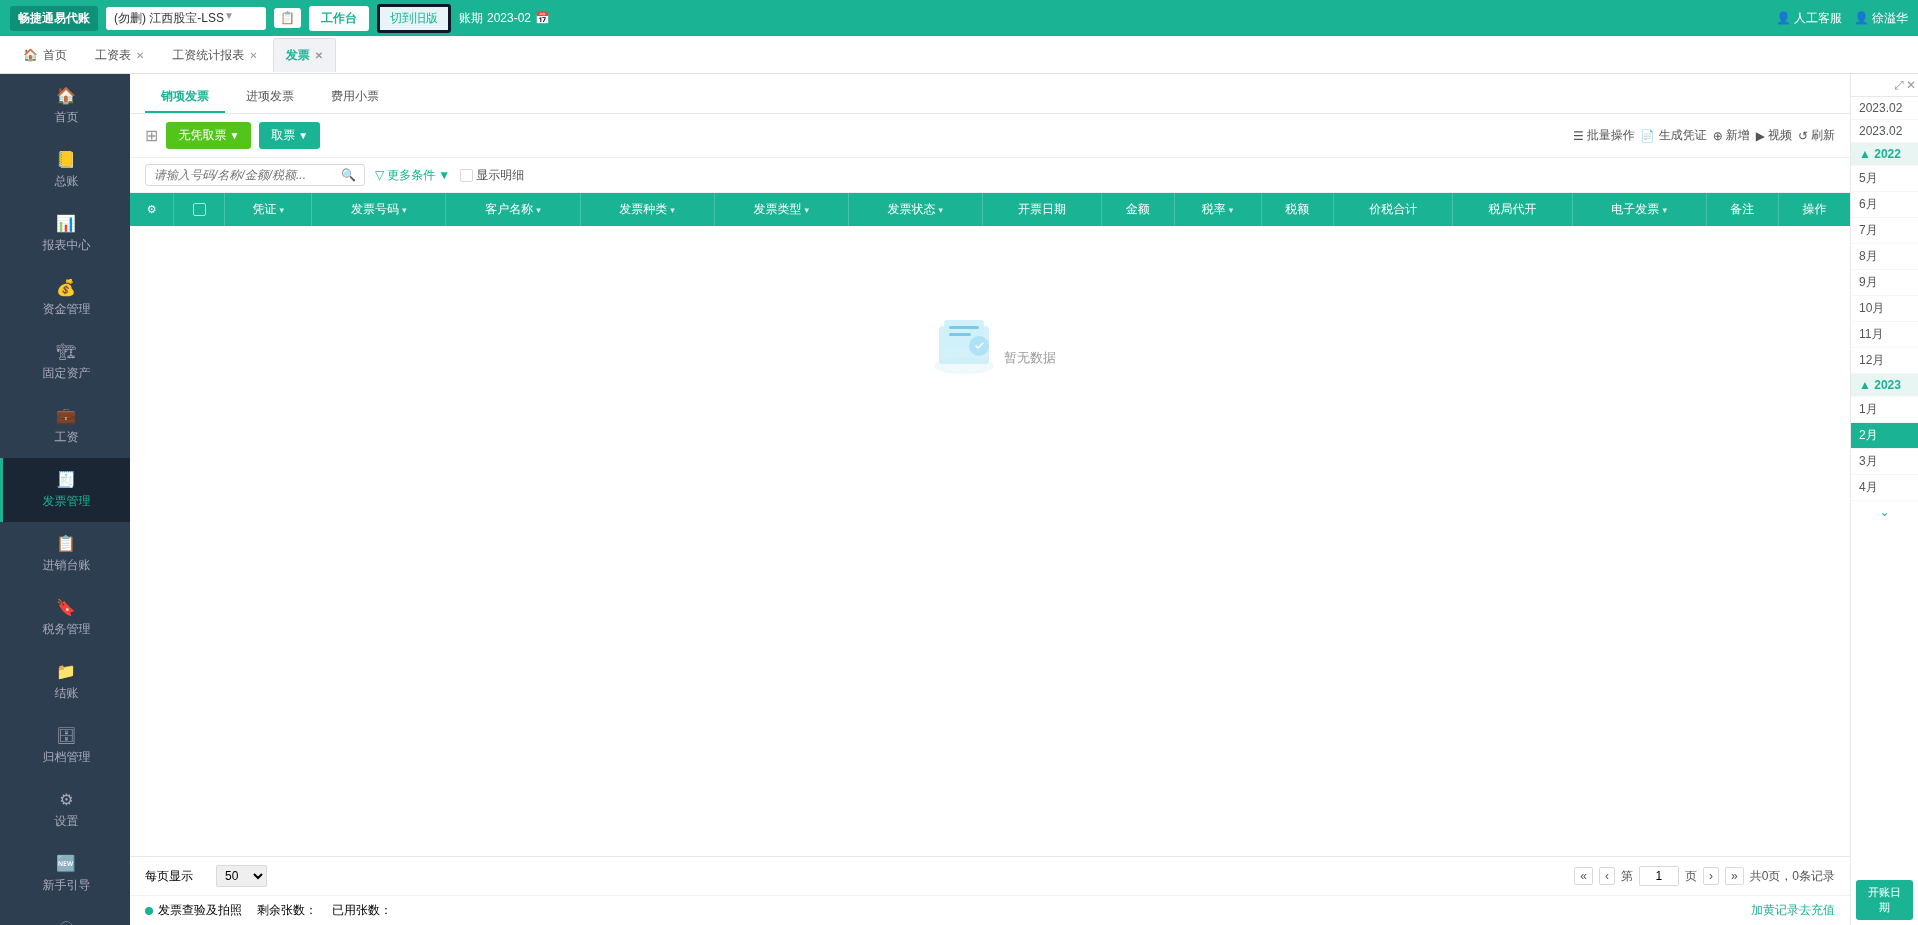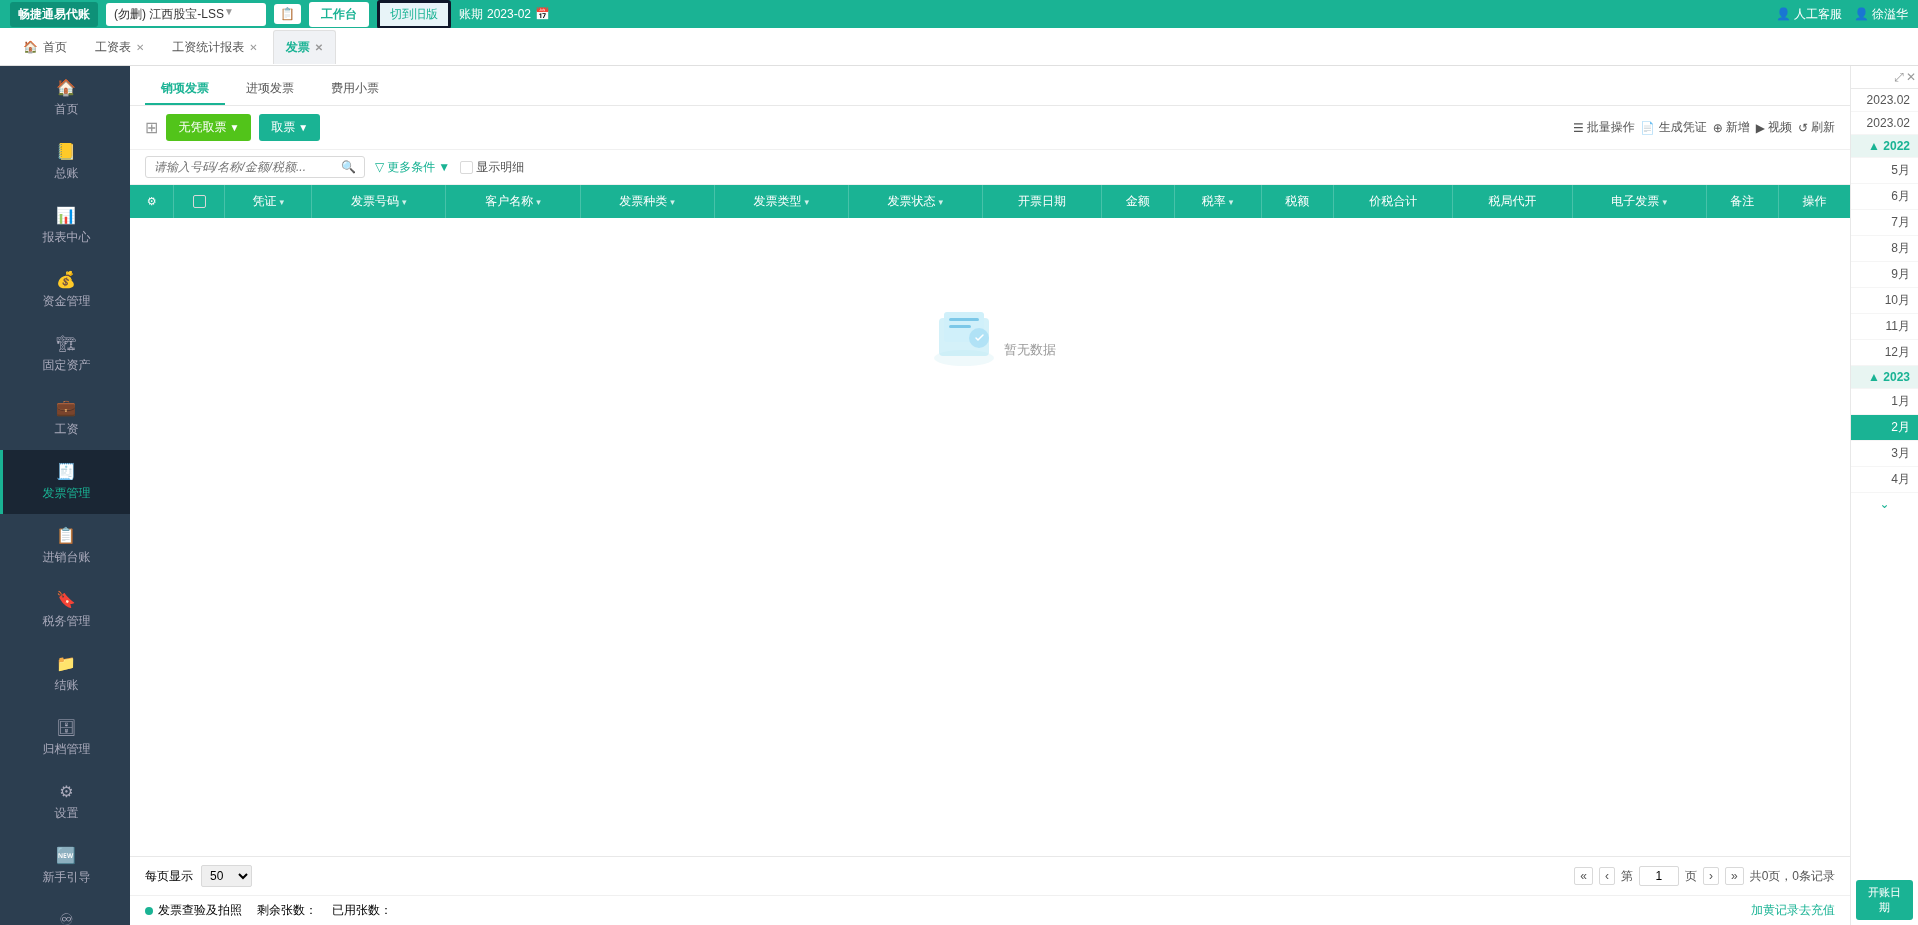--- a/index.html
+++ b/index.html
@@ -1,20 +1,20 @@
 <!DOCTYPE html>
 <html><head>
   <meta charset="utf-8">
   <style>
     * { box-sizing: border-box; margin: 0; padding: 0; font-family: "Microsoft YaHei", "PingFang SC", sans-serif; font-size: 12px; }
     body { display: flex; flex-direction: column; height: 925px; overflow: hidden; background: #f0f2f5; }
 
     
     .top-bar {
-      display: flex; align-items: center; background: #1ab394; height: 28px;
+      display: flex; align-items: center; background: #1ab394; height: 36px;
       padding: 0 10px; gap: 8px; flex-shrink: 0;
     }
     .logo-area {
       background: #0e9178; color: #fff; font-size: 12px; font-weight: bold;
       padding: 4px 8px; border-radius: 3px; white-space: nowrap;
     }
     .company-selector {
       display: flex; background: #fff; border-radius: 3px;
       padding: 3px 8px; gap: 0; cursor: pointer; min-width: 160px;
     }
@@ -134,38 +134,38 @@
     .empty-text { font-size: 13px; color: #999; }
 
     
     .table-footer {
       display: flex; align-items: center; background: #fff; padding: 8px 15px;
       border-top: 1px solid #e8e8e8; flex-shrink: 0; gap: 8px;
     }
     .footer-right { margin-left: auto; display: flex; align-items: center; gap: 6px; color: #555; font-size: 12px; }
     .page-btn { background: none; border: 1px solid #d9d9d9; border-radius: 2px; padding: 1px 5px; cursor: pointer; color: #555; }
     .page-input { width: 40px; text-align: center; border: 1px solid #d9d9d9; border-radius: 2px; padding: 2px 4px; }
-    .per-page-select { border: 1px solid #d9d9d9; border-radius: 2px; padding: 2px 4px; font-size: 12px; }
+    .per-page-select { border: 1px solid #d9d9d9; border-radius: 2px; padding: 2px 4px; font-size: 12px; margin-left: 15px; }
     .bottom-actions { display: flex; align-items: center; background: #fff; padding: 6px 15px; border-top: 1px solid #f0f0f0; flex-shrink: 0; gap: 15px; font-size: 12px; }
     .dot-blue { width: 8px; height: 8px; background: #1ab394; border-radius: 50%; display: inline-block; }
     .link-teal { color: #1ab394; cursor: pointer; }
 
     
     .right-panel {
       width: 68px; background: #fff; border-left: 1px solid #e8e8e8;
       display: flex; flex-direction: column; flex-shrink: 0; overflow: hidden;
     }
     .rp-header {
       background: #fff; padding: 4px 2px; text-align: center;
       border-bottom: 1px solid #e8e8e8; font-size: 11px; color: #333;
     }
     .rp-close { float: right; cursor: pointer; color: #999; font-size: 12px; }
     .rp-expand { float: right; cursor: pointer; color: #999; font-size: 12px; margin-right: 2px; }
     .rp-date-item {
-      display: flex; align-items: center; justify-content: flex-end;
+      display: flex; align-items: center; justify-content: flex-start;
       padding: 4px 8px; font-size: 11px; color: #555; cursor: pointer; border-bottom: 1px solid #f5f5f5;
       background: #fff;
     }
     .rp-date-item.active { background: #1ab394; color: #fff; }
     .rp-date-item.year-header { background: #e8f5f2; font-weight: bold; color: #1ab394; font-size: 11px; }
     .rp-open-btn {
       background: #1ab394; color: #fff; border: none; border-radius: 3px;
       padding: 5px 8px; cursor: pointer; font-size: 11px; width: calc(100% - 10px); margin: 5px;
     }
     .rp-scroll { flex: 1; overflow-y: auto; }

